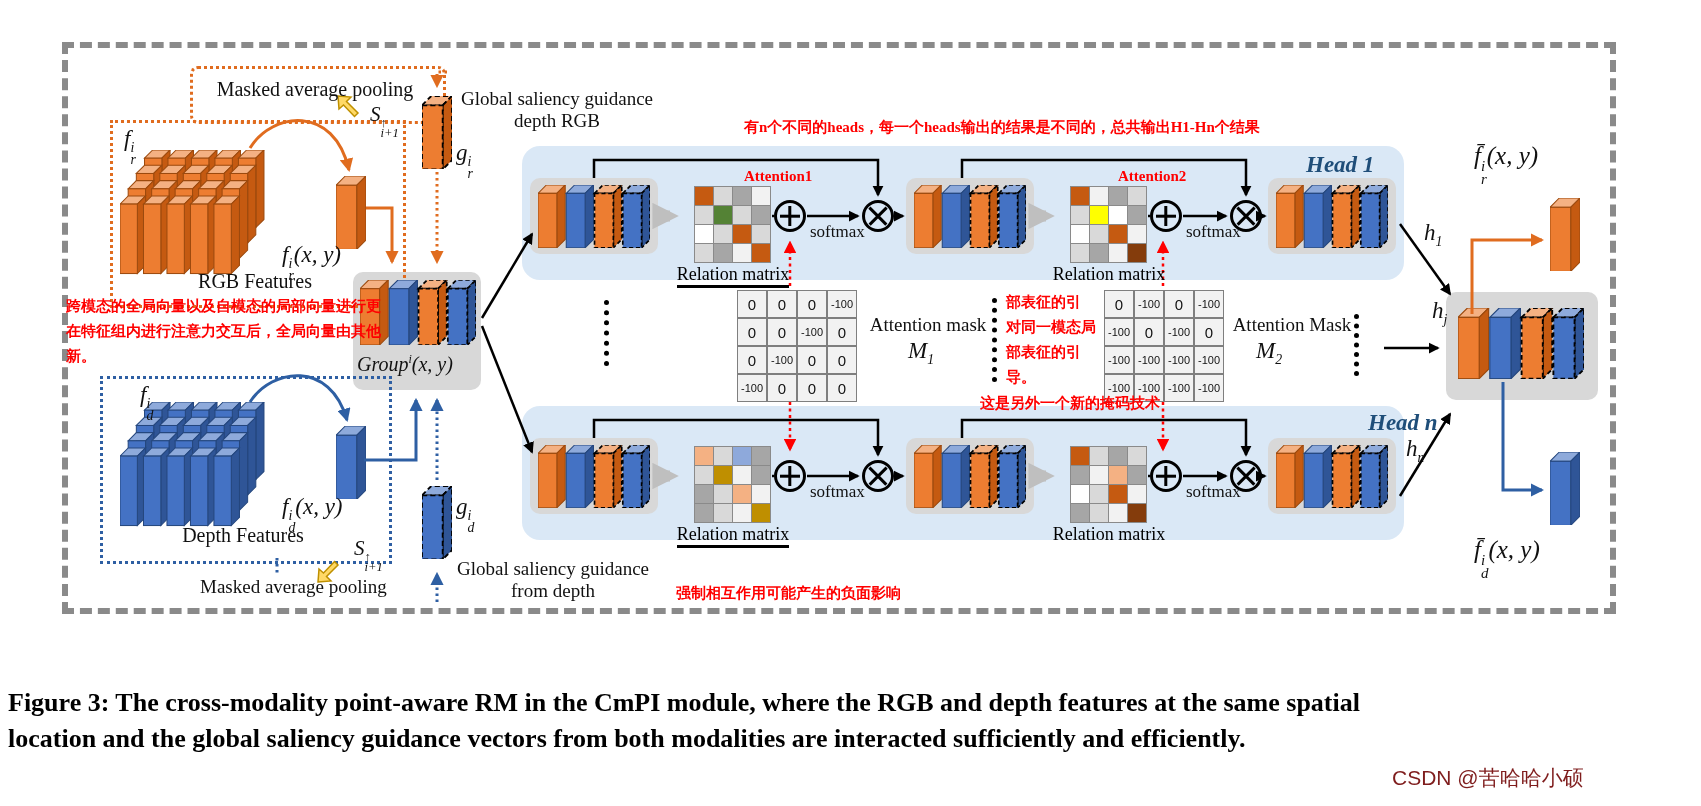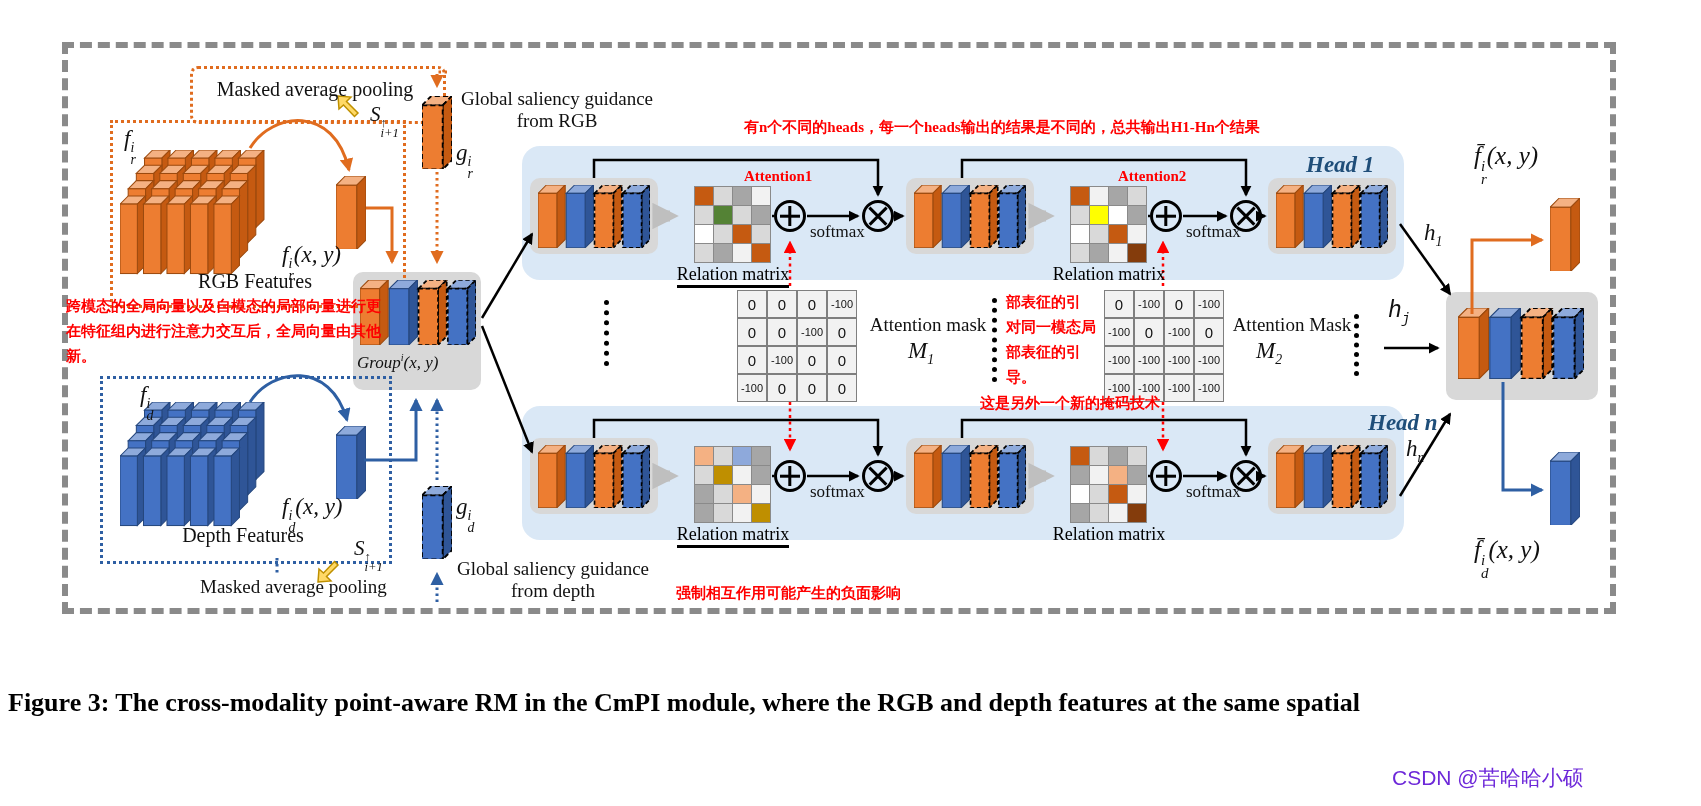--- a/index.html
+++ b/index.html
@@ -37,21 +37,21 @@
   .mask{position:absolute;display:grid;grid-template-columns:repeat(4,28px);grid-auto-rows:26px;
         gap:2px;background:#7f7f7f;border:1px solid #7f7f7f;z-index:4;width:max-content;}
   .mask .cell{background:#F2F2F2;display:flex;align-items:center;justify-content:center;
         font-family:"Liberation Sans",sans-serif;font-size:15px;color:#111;}
   .mask .cell.sm{font-size:11px;}
   .rlabel{position:absolute;width:160px;text-align:center;font-size:18px;z-index:4;}
   .rlabel u{text-decoration:none;border-bottom:3px solid #000;padding-bottom:1px;}
   .dotcol{position:absolute;width:0;border-left:5px dotted #000;z-index:4;}
   .caption{position:absolute;left:8px;width:1570px;font-weight:bold;font-size:26px;
            font-family:"Liberation Serif",serif;color:#000;z-index:5;}
-  .watermark{position:absolute;left:1392px;top:764px;color:#6d28d9;font-size:21px;
+  .watermark{position:absolute;left:1392px;top:764px;color:#7f1d1d;font-size:21px;
              font-family:"Liberation Sans",sans-serif;z-index:5;}
   .ctr{text-align:center;}
 </style>
 </head>
 <body>
 
 <div class="page">
 
   <svg width="0" height="0" style="position:absolute">
     <defs>
@@ -307,21 +307,21 @@
   <div class="lbl math" style="left:370px;top:102px;font-size:21px;"><span>S</span><span class="mst">
         <span>↑</span>
         <span>i+1</span>
       </span></div>
   <div class="lbl math" style="left:456px;top:140px;"><span>g</span><span class="mst">
         <span>i</span>
         <span>r</span>
       </span></div>
   <div class="lbl serif19" style="left:452px;top:88px;width:210px;text-align:center;">
       <div>Global saliency guidance</div>
-      <div>from RGB</div>
+      <div>depth RGB</div>
     </div>
   <div class="lbl math" style="left:282px;top:242px;"><span>f</span><span class="mst">
         <span>i</span>
         <span>r</span>
       </span><span>(x, y)</span></div>
 
   <div class="note" style="left:66px;top:294px;">
     <div>跨模态的全局向量以及自模态的局部向量进行更</div>
     <div>在特征组内进行注意力交互后，全局向量由其他</div>
     <div>新。</div>
@@ -343,21 +343,21 @@
   <div class="lbl math" style="left:456px;top:494px;"><span>g</span><span class="mst">
         <span>i</span>
         <span>d</span>
       </span></div>
   <div class="lbl serif19" style="left:448px;top:558px;width:210px;text-align:center;">
       <div>Global saliency guidance</div>
       <div>from depth</div>
     </div>
   <div class="lbl serif19" style="left:200px;top:576px;">Masked average pooling</div>
 
-  <div class="lbl math" style="left:357px;top:352px;font-size:17px;"><span>Group</span><sup>i</sup><span>(x, y)</span></div>
+  <div class="lbl math" style="left:357px;top:352px;font-size:20px;"><span>Group</span><sup>i</sup><span>(x, y)</span></div>
 
   <div class="note" style="left:744px;top:118px;">有n个不同的heads，每一个heads输出的结果是不同的，总共输出H1-Hn个结果</div>
 
   <div class="headlbl" style="left:1306px;top:152px;">Head 1</div>
   <div class="rmat" style="left:694px;top:186px;">
       <div class="cell" style="background: rgb(197, 90, 17);"></div>
       <div class="cell" style="background: rgb(217, 217, 217);"></div>
       <div class="cell" style="background: rgb(166, 166, 166);"></div>
       <div class="cell" style="background: rgb(242, 242, 242);"></div>
       <div class="cell" style="background: rgb(217, 217, 217);"></div>
@@ -516,30 +516,31 @@
       <i class="v"></i>
     </div>
   <div class="op times" style="left:1230px;top:460px;">
       <i class="h"></i>
       <i class="v"></i>
     </div>
   <div class="lbl" style="left:810px;top:482px;font-size:17px;">softmax</div>
   <div class="lbl" style="left:1186px;top:482px;font-size:17px;">softmax</div>
 
   <div class="lbl math" style="left:1424px;top:220px;"><span>h</span><sub>1</sub></div>
-  <div class="lbl math" style="left:1388px;top:298px;font-family:Liberation Mono, monospace;"><span>h</span><sub>j</sub></div>
+  <div class="lbl math" style="left:1432px;top:298px;"><span>h</span><sub>j</sub></div>
   <div class="lbl math" style="left:1406px;top:436px;"><span>h</span><sub>n</sub></div>
   <div class="dotcol" style="left:1354px;top:314px;height:62px;"></div>
   <div class="lbl math big" style="left:1474px;top:142px;"><span>f̄</span><span class="mst">
         <span>i</span>
         <span>r</span>
       </span><span>(x, y)</span></div>
   <div class="lbl math big" style="left:1474px;top:536px;"><span>f̄</span><span class="mst">
         <span>i</span>
         <span>d</span>
       </span><span>(x, y)</span></div>
 
   <div class="note" style="left:676px;top:584px;">强制相互作用可能产生的负面影响</div>
 
   <div class="caption" style="top:688px;">Figure 3: The cross-modality point-aware RM in the CmPI module, where the RGB and depth features at the same spatial</div>
+  <div class="caption" style="top:724px;">location and the global saliency guidance vectors from both modalities are interacted sufficiently and efficiently.</div>
   <div class="watermark">CSDN @苦哈哈小硕</div>
 
 </div>
 
 </body></html>

